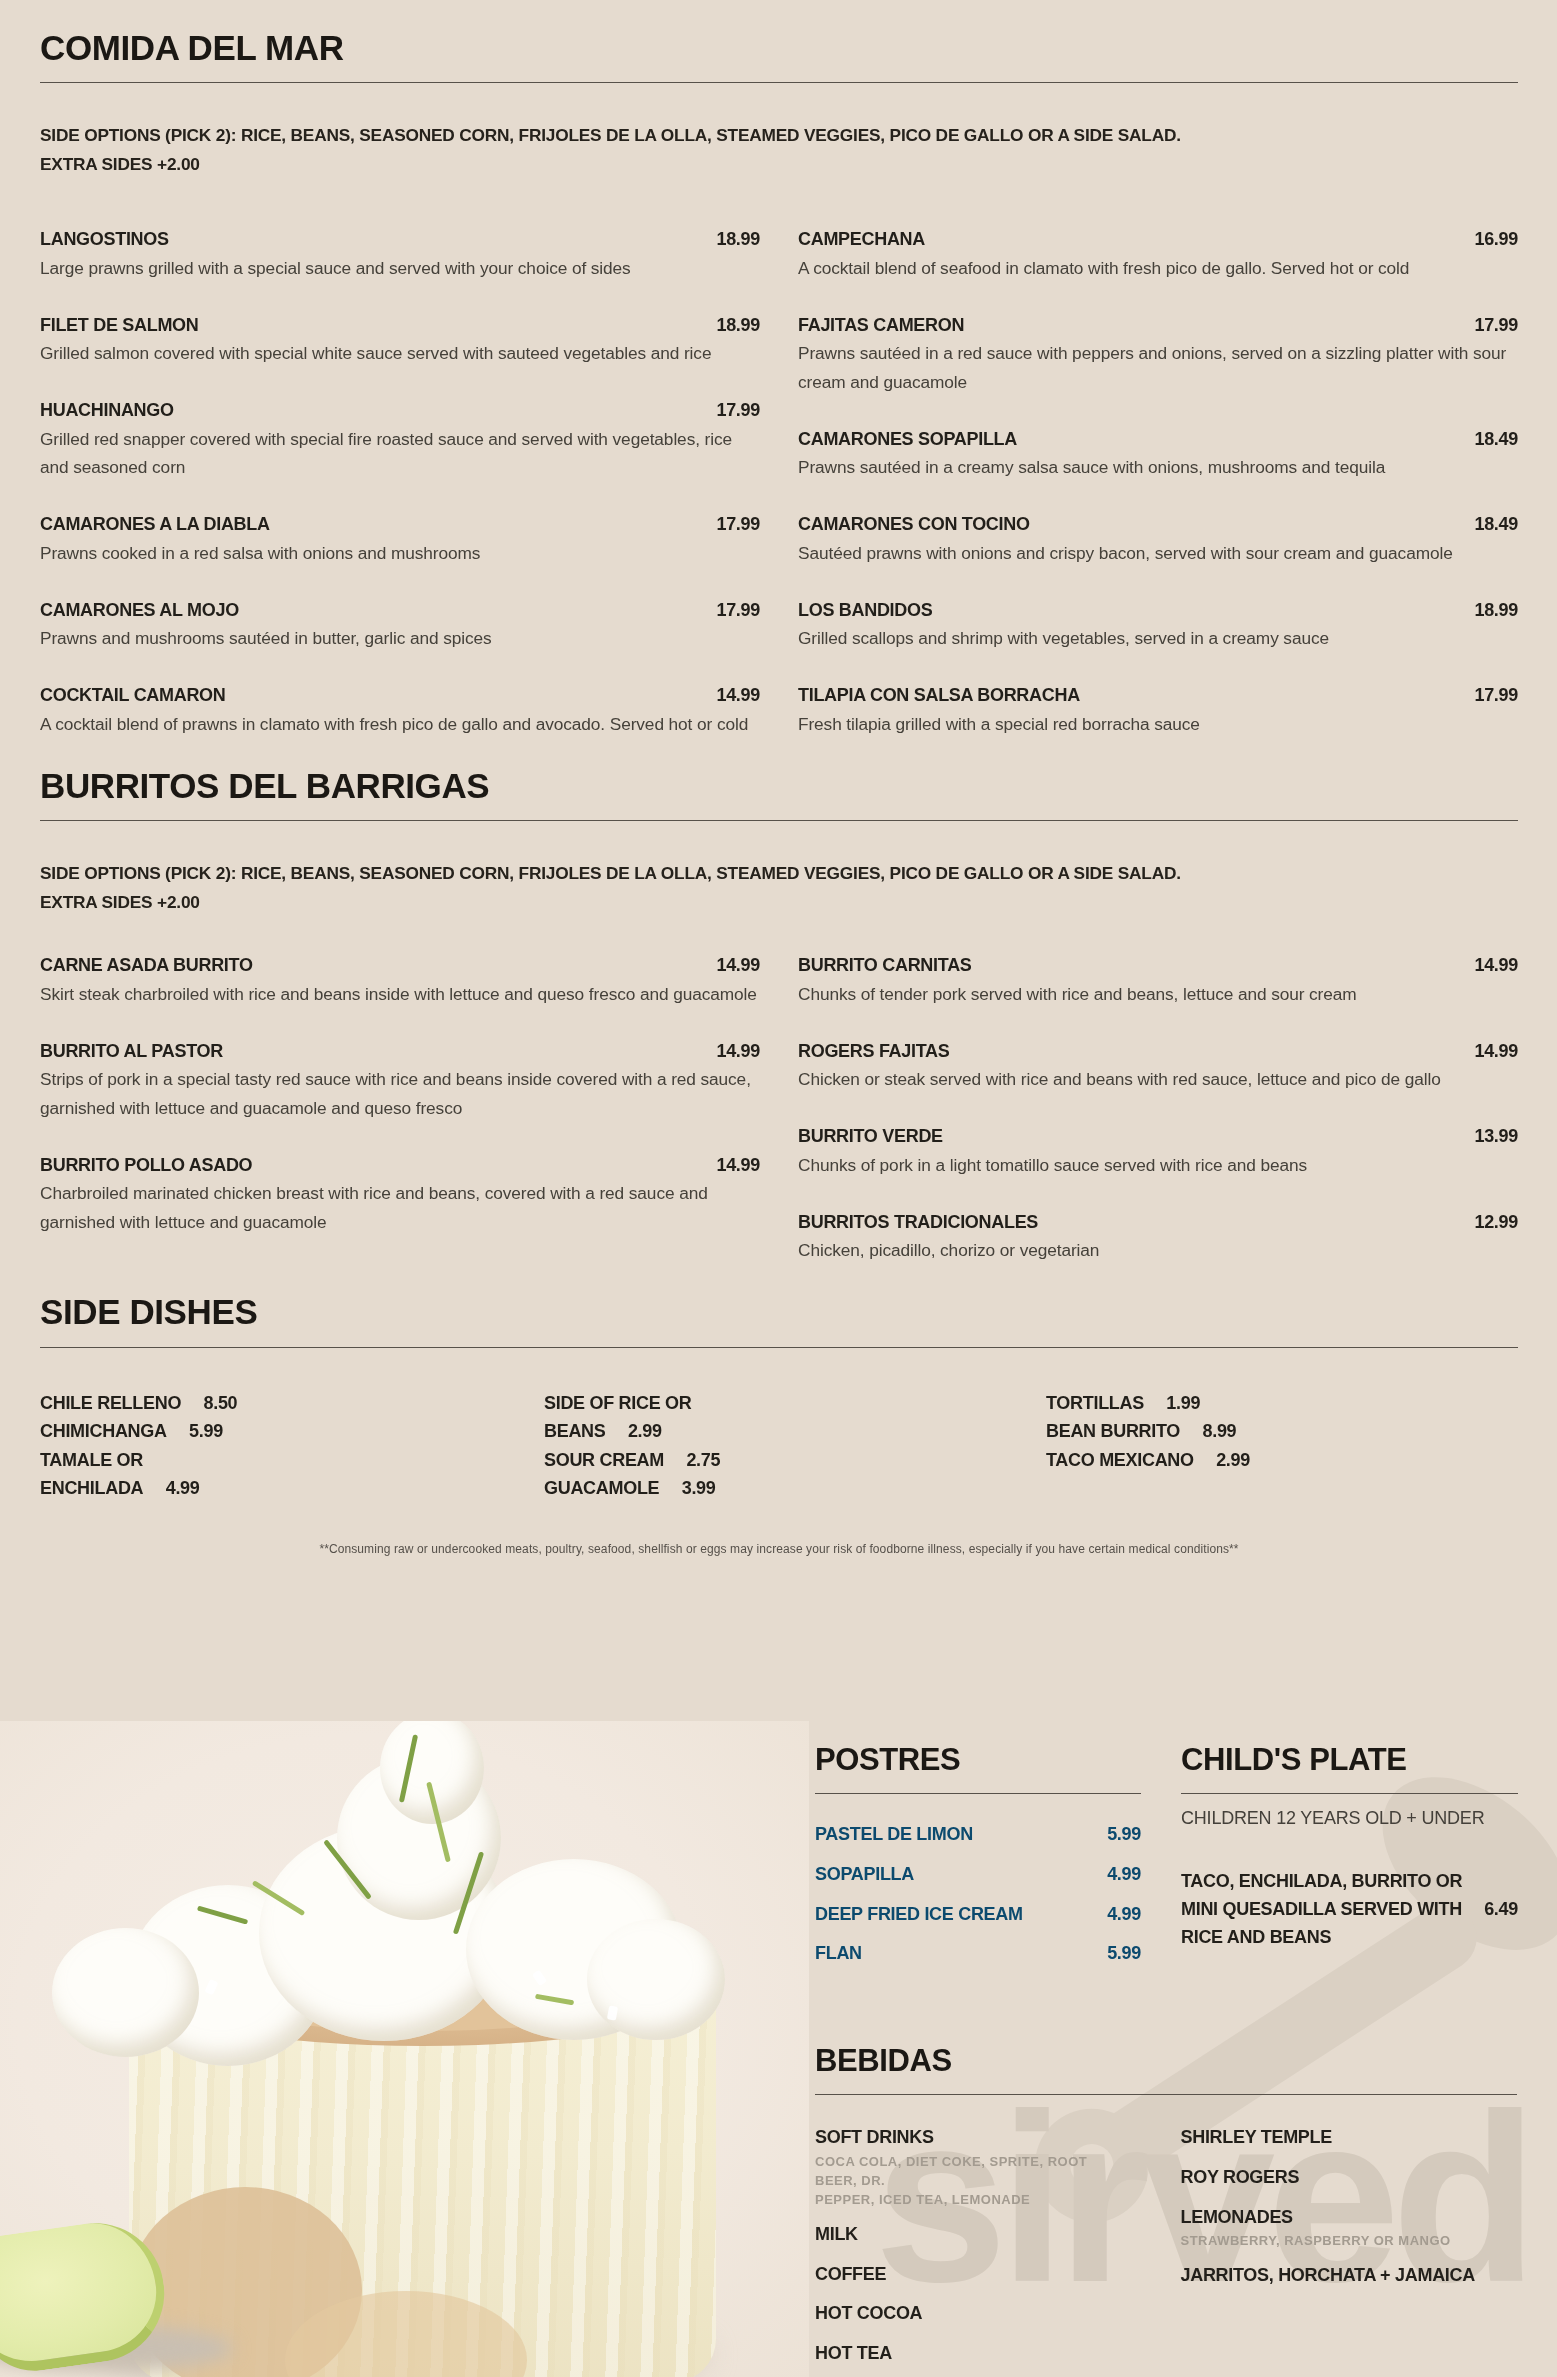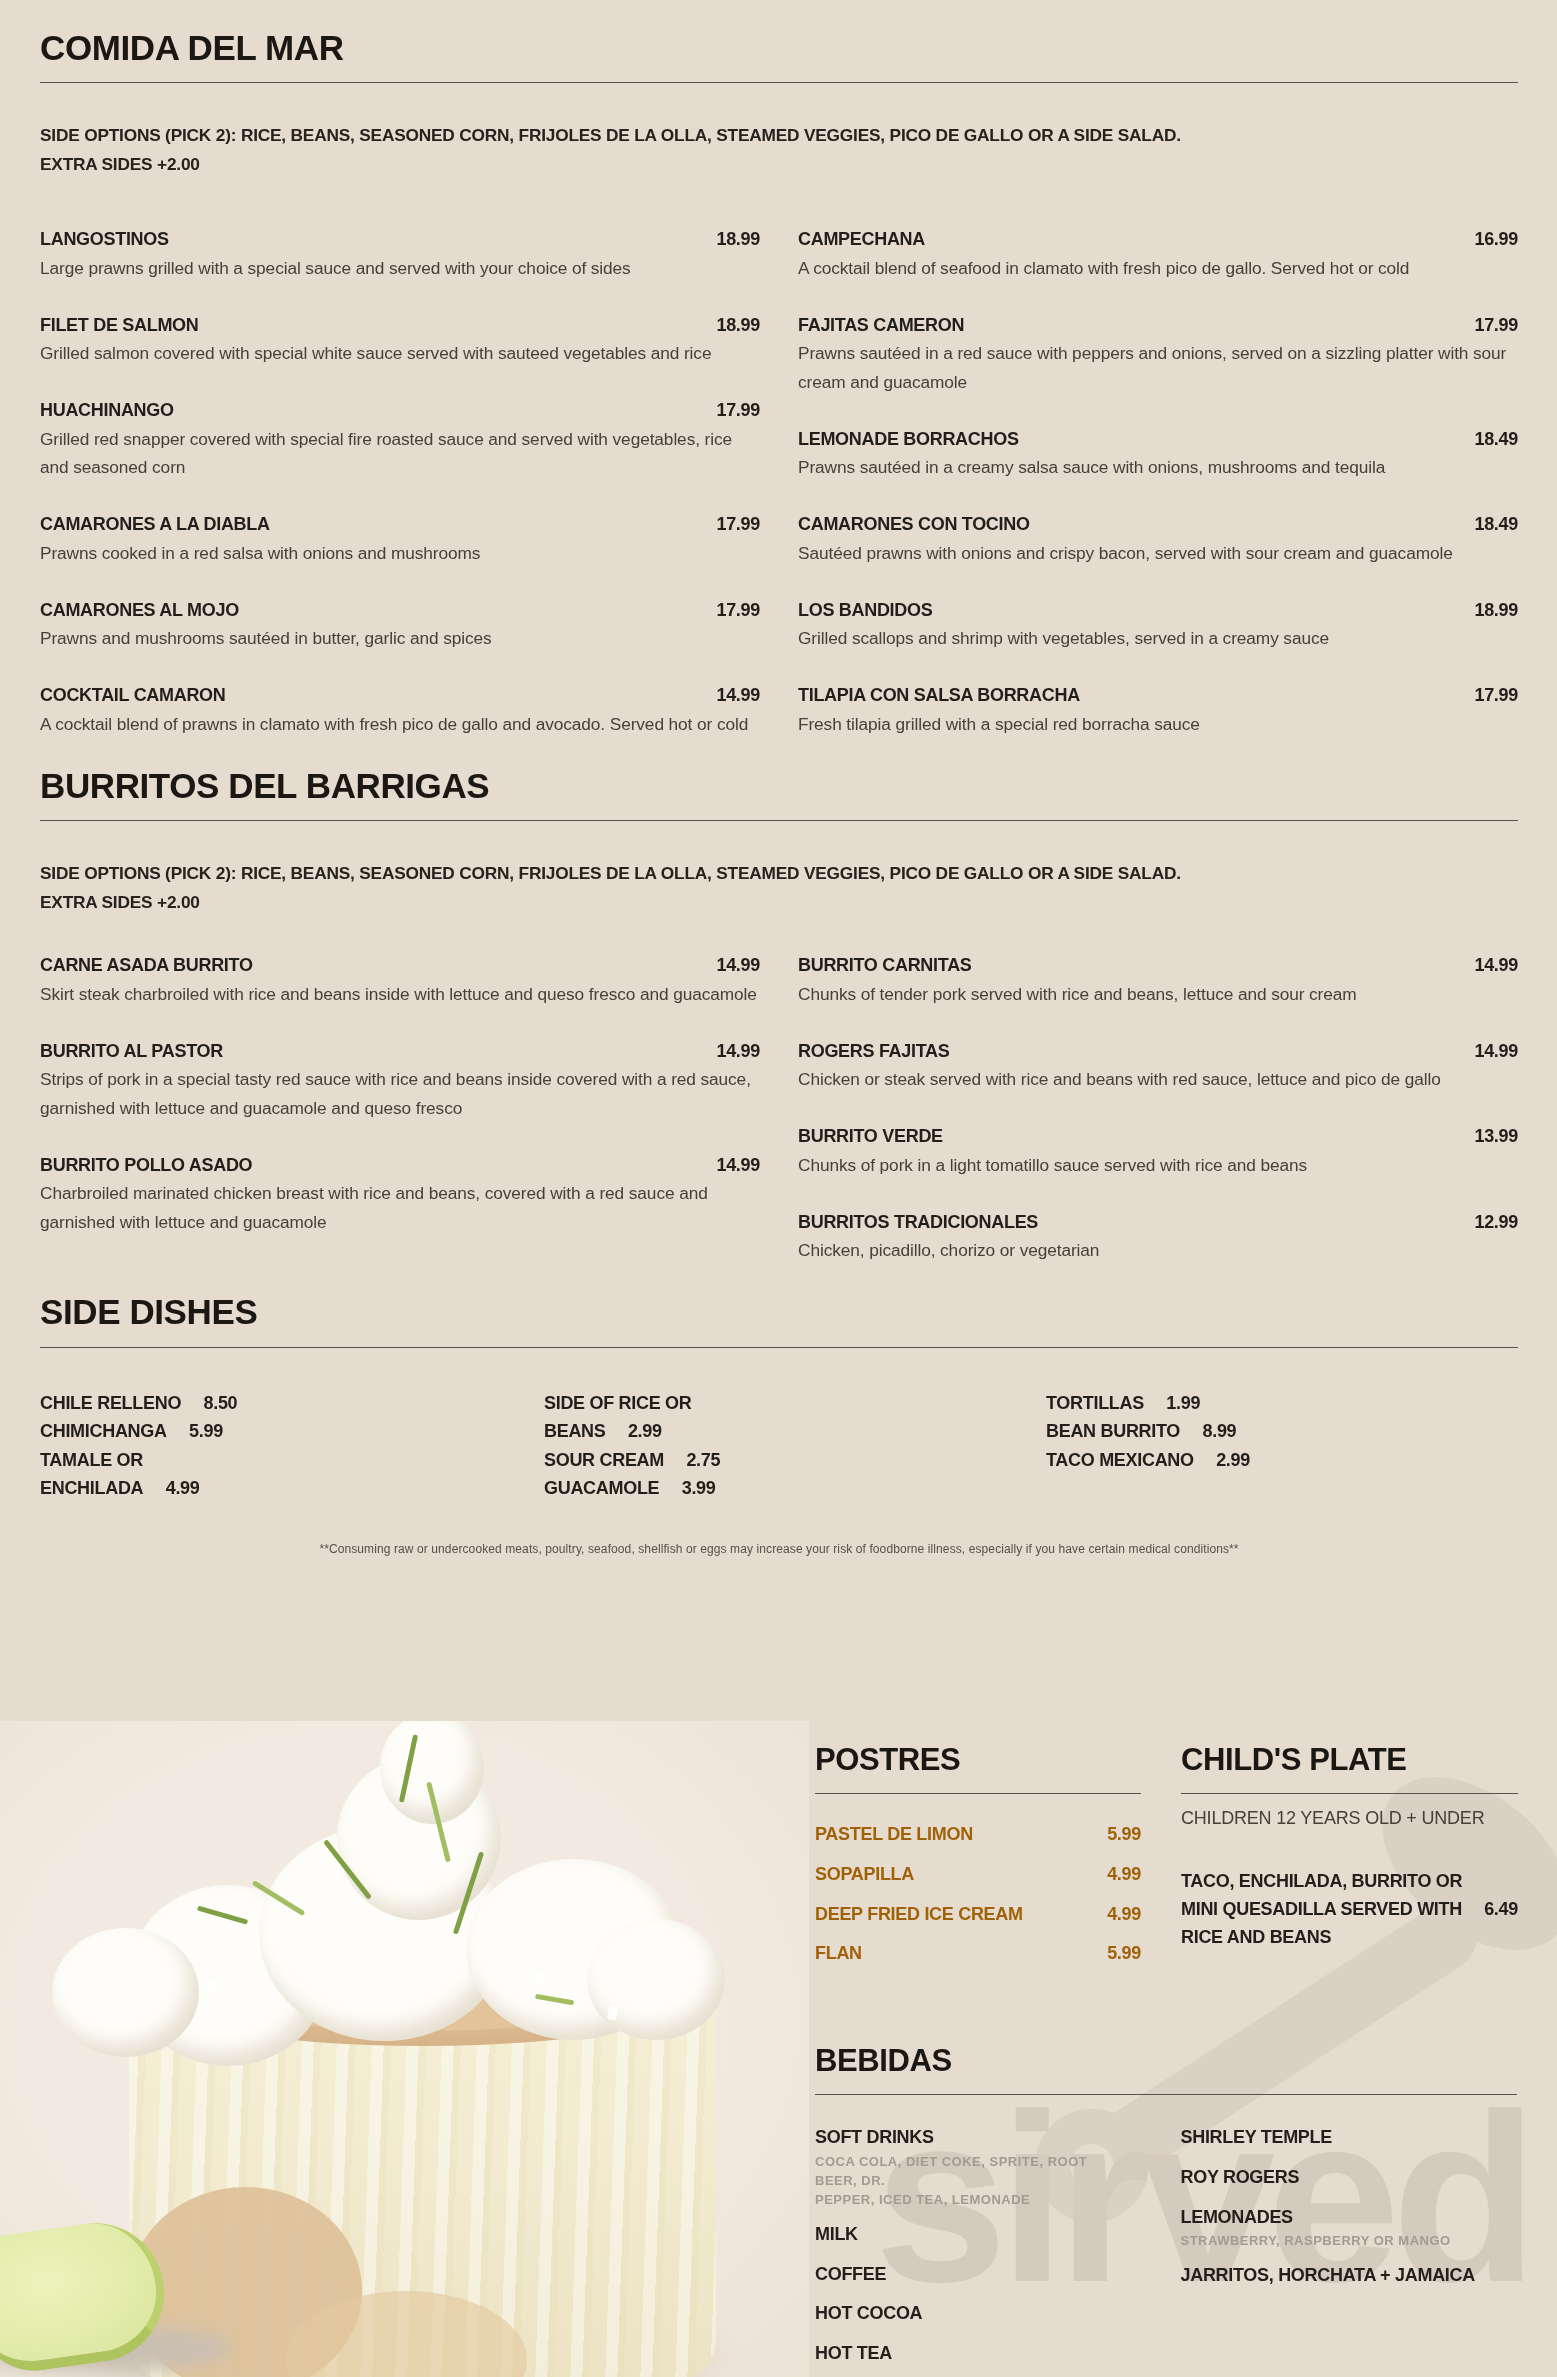--- a/index.html
+++ b/index.html
@@ -64,21 +64,21 @@
   .sd-price{margin-left:22.4px;}
   .disclaimer{margin-top:39px;text-align:center;font-size:12px;color:#55504a;letter-spacing:0.1px;}
 
   
   .blk{position:absolute;z-index:2;}
   .blk h3{font-size:31px;line-height:33px;margin:0;font-weight:bold;color:#1b1814;letter-spacing:-0.4px;}
   .blk .rule{margin-top:17.3px;}
   .postres{left:815px;top:1743px;width:326px;}
   .p-items{margin-top:26px;}
   .p-row{display:flex;justify-content:space-between;font-weight:bold;font-size:18px;line-height:28.5px;
-         letter-spacing:-0.3px;margin-bottom:11.2px;color:#a16207;}
+         letter-spacing:-0.3px;margin-bottom:11.2px;color:#0c4a6e;}
   .childs{left:1181px;top:1743px;width:337px;}
   .cp-sub{margin-top:10.4px;font-size:18px;line-height:26px;color:#44403a;letter-spacing:-0.2px;}
   .cp-item{position:relative;margin-top:36px;font-weight:bold;font-size:18px;line-height:28px;
            letter-spacing:-0.3px;color:#221f1a;width:285px;}
   .cp-price{position:absolute;right:-52px;top:28px;font-weight:bold;font-size:18px;}
   .bebidas{left:815px;top:2044px;width:702px;}
   .bv-cols{display:flex;margin-top:28px;}
   .bv-col{width:366px;}
   .bv-col:last-child{width:337px;}
   .bev{margin-bottom:11.2px;}
@@ -198,21 +198,21 @@
         </div>
         <div class="mi">
           <div class="mi-head">
               <span>FAJITAS CAMERON</span>
               <span class="mi-price">17.99</span>
             </div>
           <div class="mi-desc">Prawns sautéed in a red sauce with peppers and onions, served on a sizzling platter with sour cream and guacamole</div>
         </div>
         <div class="mi">
           <div class="mi-head">
-              <span>LEMONADE BORRACHOS</span>
+              <span>CAMARONES SOPAPILLA</span>
               <span class="mi-price">18.49</span>
             </div>
           <div class="mi-desc">Prawns sautéed in a creamy salsa sauce with onions, mushrooms and tequila</div>
         </div>
         <div class="mi">
           <div class="mi-head">
               <span>CAMARONES CON TOCINO</span>
               <span class="mi-price">18.49</span>
             </div>
           <div class="mi-desc">Sautéed prawns with onions and crispy bacon, served with sour cream and guacamole</div>

